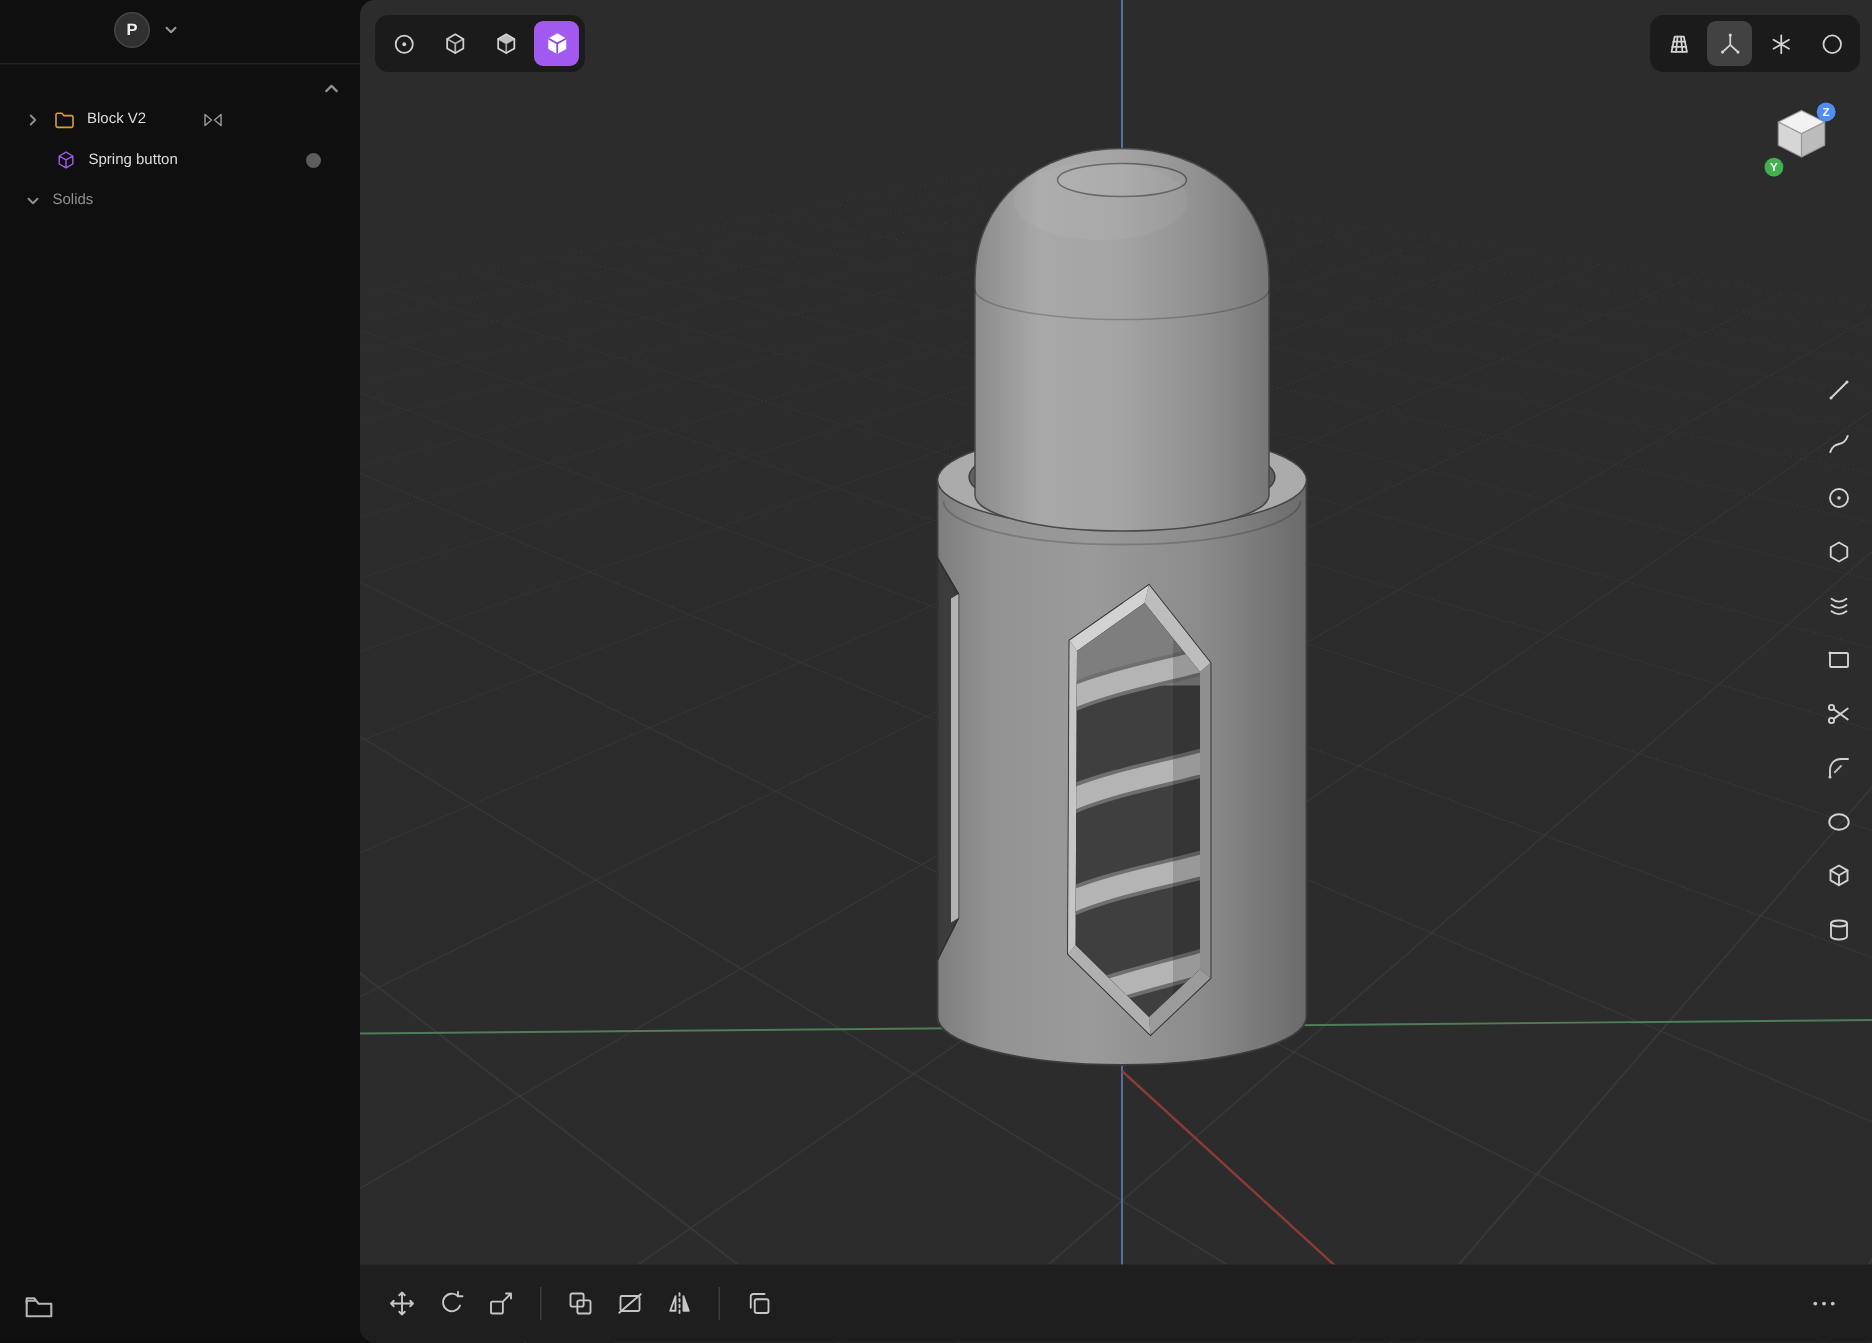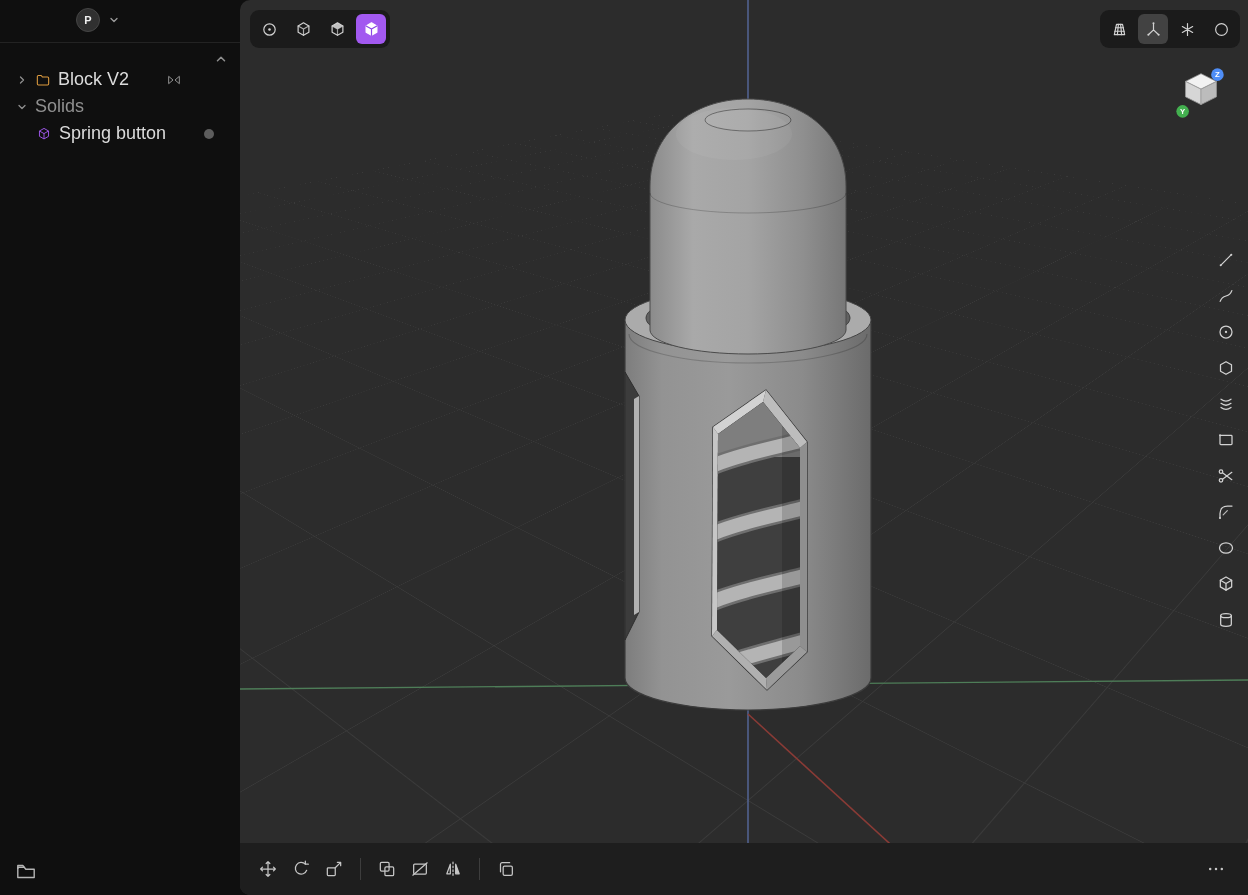--- a/index.html
+++ b/index.html
@@ -7,21 +7,21 @@
   body{background:var(--sidebar-bg,#0f0f0f);font-family:"Liberation Sans",sans-serif;color:#ddd;position:relative}
   #app{position:absolute;inset:0;width:1248px;height:895px}
 
   
   .sidebar{position:absolute;left:0;top:0;width:240px;height:100%;background:var(--sidebar-bg,#0f0f0f);z-index:2}
   .user-row{position:absolute;top:6px;left:0;height:28px;display:flex;align-items:center;padding-left:76px;gap:8px;cursor:pointer}
   .avatar{width:24px;height:24px;border-radius:50%;background:#303030;border:1px solid #454545;display:flex;align-items:center;justify-content:center;font-size:11px;font-weight:bold;color:#f0f0f0}
   .sb-div{position:absolute;top:42px;left:0;right:0;height:1px;background:#232323}
   .collapse-btn{position:absolute;top:52px;right:12px;width:14px;height:14px;cursor:pointer}
   .tree{position:absolute;top:66px;left:0;right:0}
-  .trow{display:flex;align-items:center;height:27px;padding-right:14px;gap:7px;font-size:18px;color:#dcdcdc;cursor:pointer}
+  .trow{display:flex;align-items:center;height:27px;padding-right:14px;gap:7px;font-size:10px;color:#dcdcdc;cursor:pointer}
   .trow.dim{color:#909090}
   .tlabel{white-space:nowrap}
   .bowtie{margin-left:30px}
   .vis-dot{width:10px;height:10px;border-radius:50%;background:#5d5d5d;margin-left:auto;margin-right:12px}
   .icn12,.icn12 svg{width:12px;height:12px;display:block}
   .icn16,.icn16 svg{width:16px;height:16px;display:block}
   .panel-btn{position:absolute;left:14px;bottom:12px;width:24px;height:24px;cursor:pointer}
   .panel-btn svg{width:24px;height:24px}
 
   
@@ -91,37 +91,37 @@
             </svg>
         </span>
         <span class="tlabel">Block V2</span>
         <span class="icn16 bowtie">
           <svg viewBox="0 0 24 24">
               <path d="M4 6.5 10.5 12 4 17.5zM20 6.5 13.5 12 20 17.5z" stroke="#9b9b9b" stroke-width="1.4" fill="none" stroke-linejoin="round"></path>
             </svg>
         </span>
       </div>
 
+      <div class="trow" style="padding-left:36px">
+        <span class="icn16">
+          <svg viewBox="0 0 24 24">
+              <path d="M12 3.6 18.8 7.5v8L12 19.4 5.2 15.5v-8zM5.2 7.5l6.8 3.9 6.8-3.9M12 11.4v8" stroke="var(--accent,#a259f0)" stroke-width="1.4" fill="none" stroke-linejoin="round"></path>
+            </svg>
+        </span>
+        <span class="tlabel">Spring button</span>
+        <span class="vis-dot"></span>
+      </div>
+
       <div class="trow dim" style="padding-left:16px">
         <span class="icn12">
           <svg viewBox="0 0 12 12">
               <path d="M3 4.5l3 3 3-3" stroke="#8f8f8f" stroke-width="1.3" fill="none" stroke-linecap="round" stroke-linejoin="round"></path>
             </svg>
         </span>
         <span class="tlabel">Solids</span>
-      </div>
-
-      <div class="trow" style="padding-left:36px">
-        <span class="icn16">
-          <svg viewBox="0 0 24 24">
-              <path d="M12 3.6 18.8 7.5v8L12 19.4 5.2 15.5v-8zM5.2 7.5l6.8 3.9 6.8-3.9M12 11.4v8" stroke="var(--accent,#a259f0)" stroke-width="1.4" fill="none" stroke-linejoin="round"></path>
-            </svg>
-        </span>
-        <span class="tlabel">Spring button</span>
-        <span class="vis-dot"></span>
       </div>
     </div>
 
     <div class="panel-btn">
       <svg viewBox="0 0 24 24">
         <path d="M3.8 18.5V8.2h6.4l1.6 2h8.4v8.3z" stroke="#b5b5b5" stroke-width="1.4" fill="none" stroke-linejoin="round"></path>
         <path d="M3.8 10V6.5h5l1.4 1.7" stroke="#b5b5b5" stroke-width="1.4" fill="none" stroke-linejoin="round"></path>
       </svg>
     </div>
   </aside>

